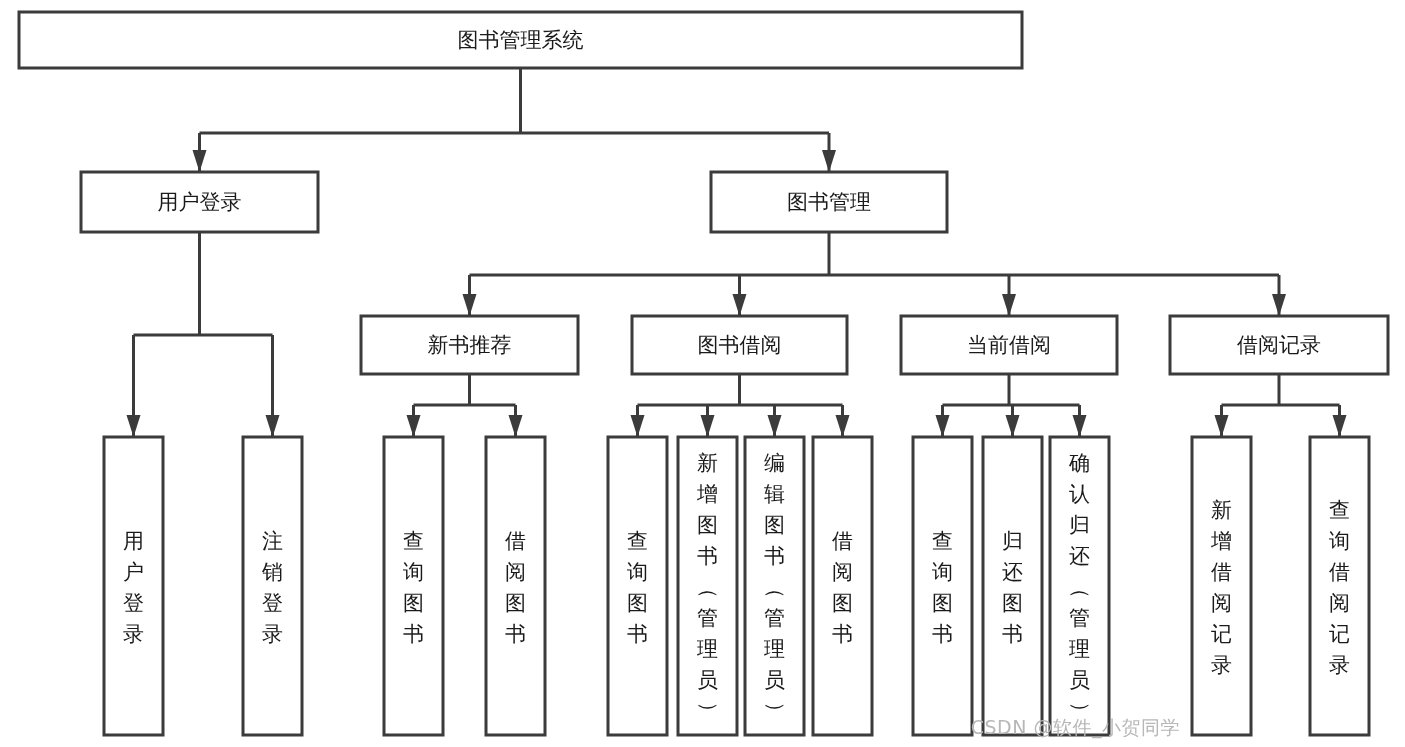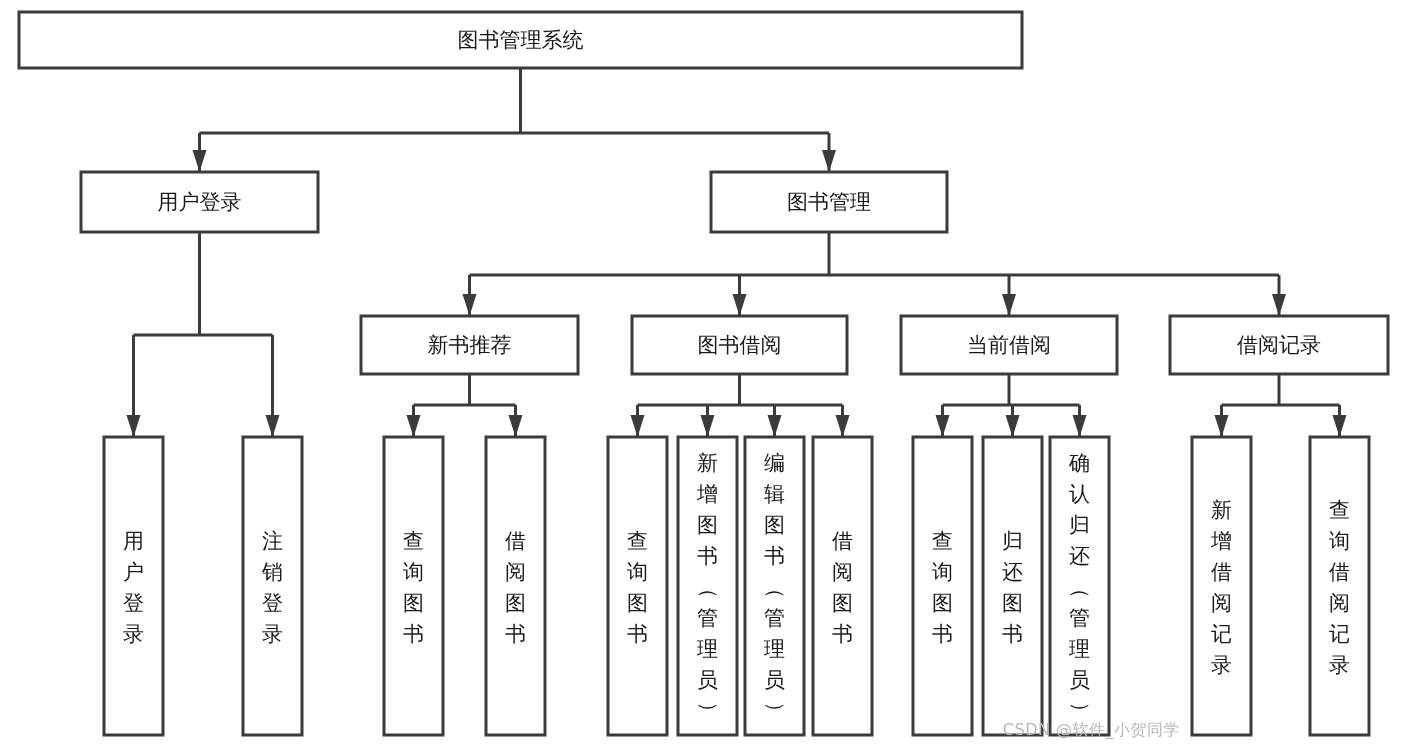--- a/index.html
+++ b/index.html
@@ -53,21 +53,21 @@
     font-family: "DejaVu Sans", "Liberation Sans", sans-serif;
     font-size: 21px;
     fill: #1a1a1a;
     text-anchor: middle;
   }
   .watermark-text {
     position: absolute;
     right: 12px;
     bottom: 6px;
     font-family: "DejaVu Sans", "Liberation Sans", sans-serif;
-    font-size: 16px;
+    font-size: 19px;
     color: #b7b7b7;
     white-space: nowrap;
     letter-spacing: 0.5px;
     user-select: none;
   }
 </style>
 </head>
 <body>
 
 <div id="diagram-root">

